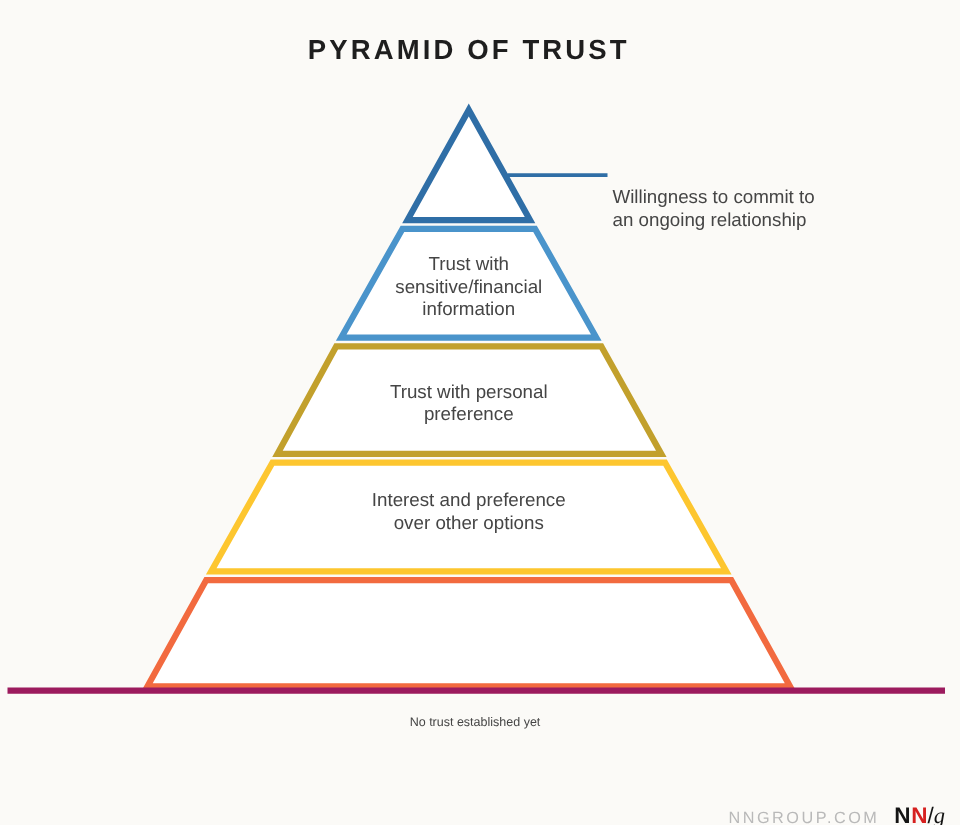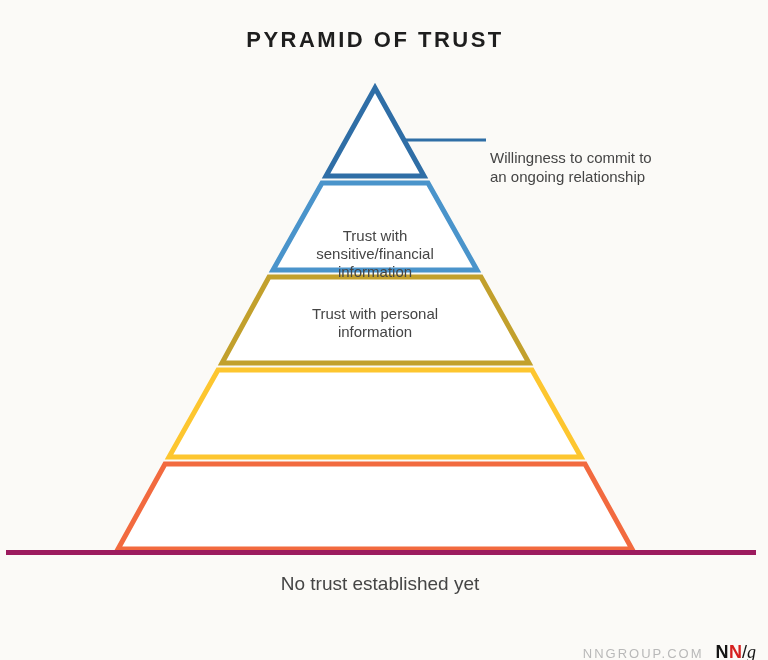--- a/index.html
+++ b/index.html
@@ -20,33 +20,33 @@
     text-align: center;
     font-size: 22px; font-weight: 700; letter-spacing: 2.5px;
     color: #1e1e1e;
   }
   .lvl-label {
     position: absolute; left: 0; width: 750px;
     text-align: center;
     font-size: 15px; line-height: 18px; color: #454545;
     white-space: pre-line;
   }
-  .lvl-label.l2 { top: 203px; margin-top: 24px; }
+  .lvl-label.l2 { top: 203px; }
   .lvl-label.l3 { top: 305px; }
   .lvl-label.l4 { top: 392px; }
   .lvl-label.l5 { top: 483px; }
   .callout-label {
     position: absolute; left: 490px; top: 132px;
     font-size: 15px; line-height: 19px; color: #454545;
     white-space: pre-line; text-align: left; margin-top: 16px;
   }
   .ground-label {
     position: absolute; top: 573px; left: 0; width: 760px;
     text-align: center;
-    font-size: 19px; color: #454545;
+    font-size: 10px; color: #454545;
   }
   .footer {
     position: absolute; right: 12px; top: 628px;
     display: flex; align-items: baseline; gap: 12px;
   }
   .site-name {
     font-size: 13px; letter-spacing: 2px; color: #b9b9b9; margin-top: 18px;
   }
   .nng-logo { font-size: 18px; color: #141414; }
   .nng-logo .n  { font-weight: 700; letter-spacing: 0.5px; }
@@ -87,22 +87,24 @@
   <div class="page-title">PYRAMID OF TRUST</div>
 
   <div class="callout-label">Willingness to commit to
 an ongoing relationship</div>
 
   <div class="lvl-label l2">Trust with
 sensitive/financial
 information</div>
 
   <div class="lvl-label l3">Trust with personal
-information</div>
+preference</div>
 
+  <div class="lvl-label l4">Interest and preference
+over other options</div>
 
 
   <div class="ground-label">No trust established yet</div>
 
   <div class="footer">
     <span class="site-name">NNGROUP.COM</span>
     <span class="nng-logo">
       <span class="n">N</span><span class="n-red" style="color: rgb(214, 32, 31);">N</span><span class="slash">/</span><span class="g">g</span>
     </span>
   </div>

